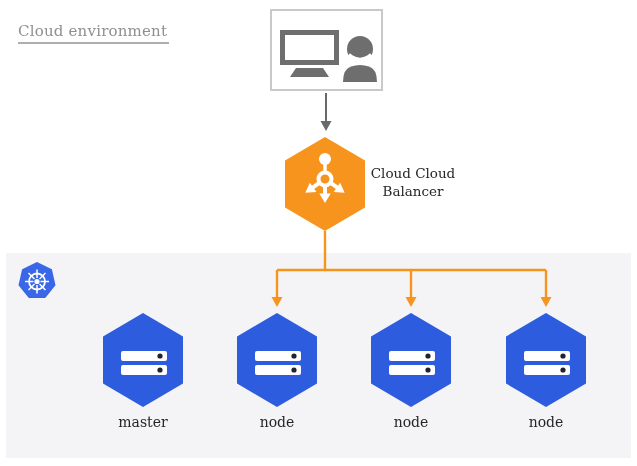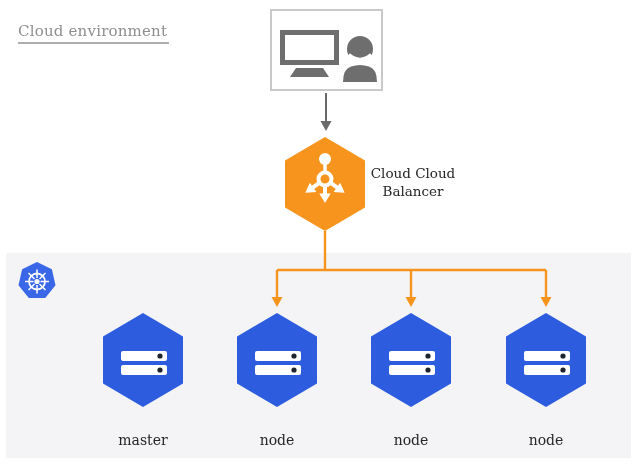--- a/index.html
+++ b/index.html
@@ -38,21 +38,21 @@
     left:368px;top:164px;width:90px;
     text-align:center;font-size:13.5px;line-height:18px;
     color:#262626;white-space:pre-line;
   }
   
   .k8s{left:17px;top:261px;width:40px;height:40px;}
   
   .node{top:313px;width:80px;text-align:center;}
   .node svg{display:block;}
   .node-label{
-    margin-top:25px;font-size:14px;color:#262626;
+    margin-top:7px;font-size:14px;color:#262626;
   }
   .n1{left:103px;} .n2{left:237px;} .n3{left:371px;} .n4{left:506px;}
 </style>
 </head>
 <body>
 
 <div id="stage">
 
   <div class="abs title">Cloud environment</div>
 

